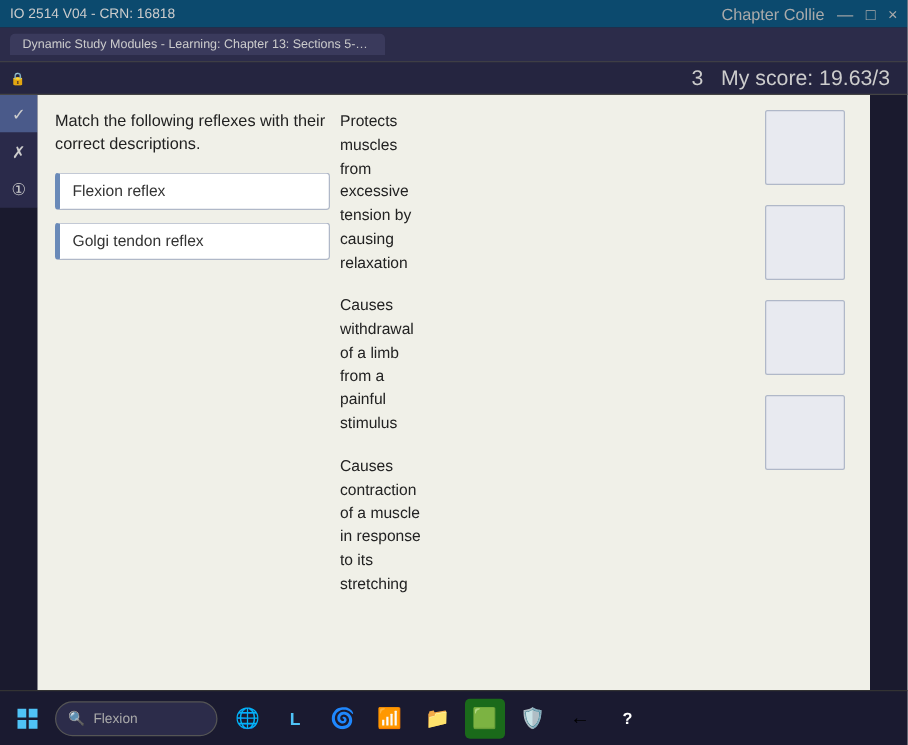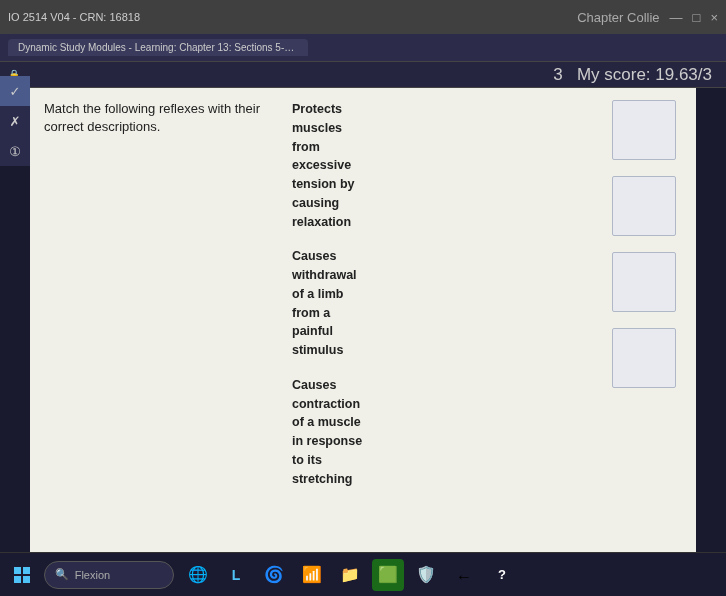--- a/index.html
+++ b/index.html
@@ -7,28 +7,28 @@
       width: 726px;
       height: 596px;
       background: #1a1a2e;
       font-family: 'Segoe UI', Arial, sans-serif;
       overflow: hidden;
       position: relative;
     }
 
     
     .title-bar {
-      background: #404040;
+      background: #0c4a6e;
       color: #ccc;
       font-size: 11px;
       padding: 3px 8px;
       display: flex;
       align-items: center;
       justify-content: space-between;
-      height: 34px;
+      height: 22px;
     }
     .title-bar-left { display: flex; align-items: center; gap: 6px; }
     .title-bar-right { display: flex; align-items: center; gap: 10px; color: #aaa; font-size: 13px; }
 
     
     .browser-bar {
       background: #2c2c4a;
       height: 28px;
       display: flex;
       align-items: center;
@@ -79,21 +79,21 @@
       overflow-y: auto;
       position: relative;
       display: flex;
       flex-direction: column;
     }
 
     .content-wrapper {
       display: flex;
       flex: 1;
       padding: 12px 14px 8px 14px;
-      gap: 28px;
+      gap: 8px;
     }
 
     
     .left-column {
       flex: 0 0 220px;
     }
 
     .instruction-text {
       font-size: 13px;
       color: #222;
@@ -123,21 +123,20 @@
     .descriptions-col {
       flex: 1;
     }
 
     .drop-targets-col {
       flex: 0 0 70px;
     }
 
     .description-block {
       margin-bottom: 16px;
-      font-weight: bold;
     }
 
     .description-text {
       font-size: 12.5px;
       color: #222;
       line-height: 1.5;
       margin-bottom: 4px;
     }
 
     .description-text.faded {
@@ -274,20 +273,26 @@
   <div class="side-nav-item">✗</div>
   <div class="side-nav-item">①</div>
 </div>
 
 <div class="content-area">
   <div class="content-wrapper">
 
     <div class="left-column">
       <div class="instruction-text">Match the following reflexes with their correct descriptions.</div>
 
+      <div class="reflex-item">
+        <span>Flexion reflex</span>
+      </div>
+      <div class="reflex-item">
+        <span>Golgi tendon reflex</span>
+      </div>
     </div>
 
     <div class="right-column">
       <div class="descriptions-col">
 
         <div class="description-block">
           <div class="description-text">Protects<br>muscles<br>from<br>excessive<br>tension by<br>causing<br>relaxation</div>
         </div>
 
         <div class="description-block">

